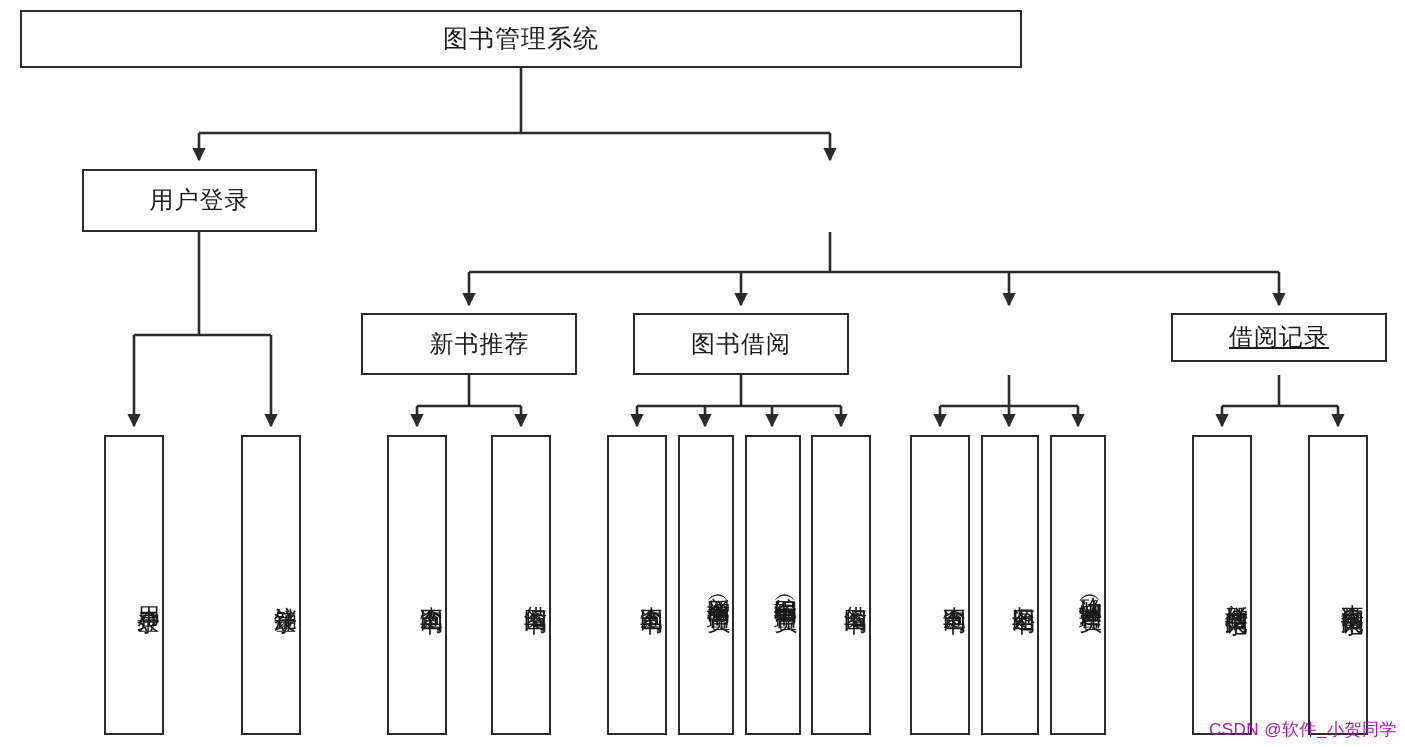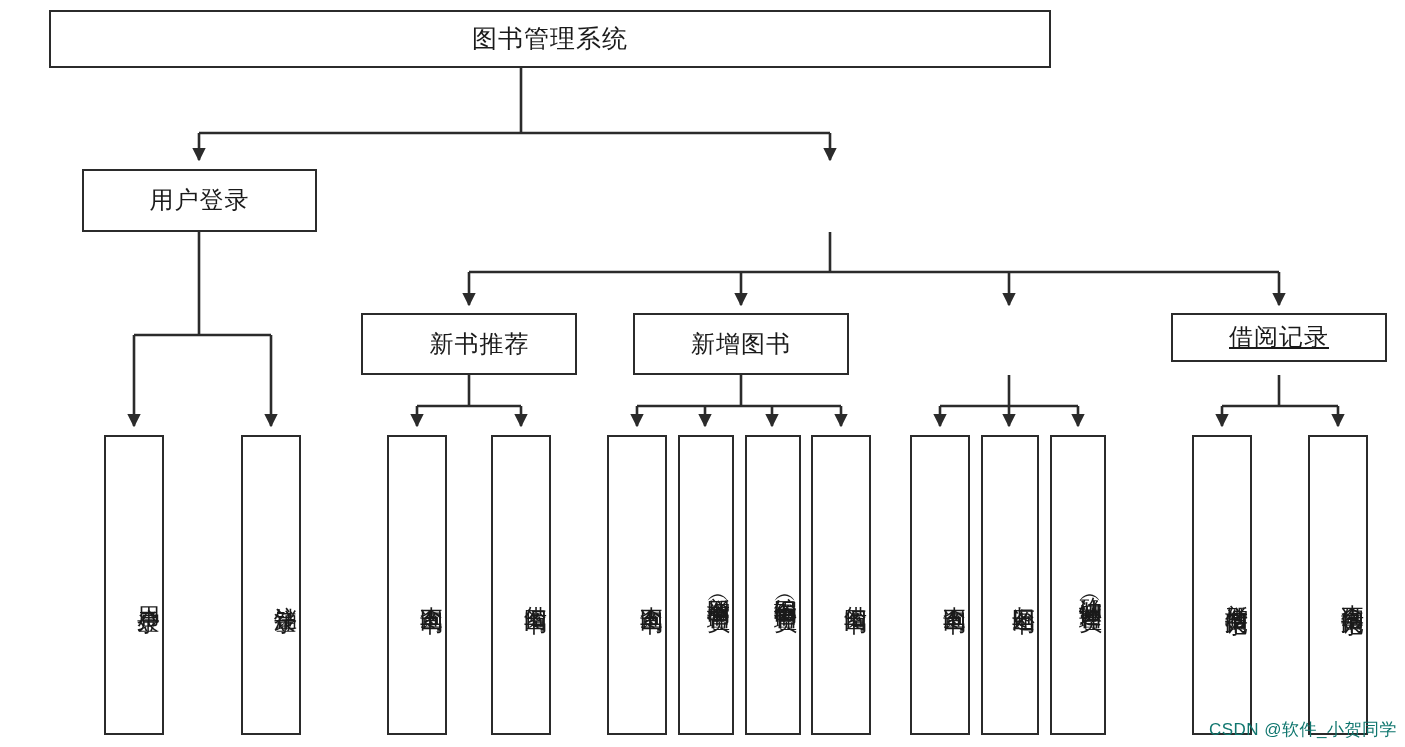--- a/index.html
+++ b/index.html
@@ -13,21 +13,21 @@
         justify-content:center;color:#1a1a1a;z-index:2;}
   .node.h{font-size:24px;letter-spacing:1px;line-height:1.1;white-space:nowrap;}
   .node.title{font-size:25px;}
   .node.leaf{writing-mode:vertical-rl;text-orientation:upright;
              font-size:23px;line-height:1.18;letter-spacing:2px;
              align-items:flex-start;justify-content:center;padding-top:14px;
              white-space:normal;overflow:hidden;}
   .node.leaf.top{padding-top:6px;}
 
   #watermark{position:absolute;right:8px;bottom:6px;font-size:17px;
-             color:#0f766e;letter-spacing:.5px;z-index:5;white-space:nowrap;margin-left:40px;}
+             color:#a21caf;letter-spacing:.5px;z-index:5;white-space:nowrap;margin-left:40px;}
 </style>
 </head>
 <body>
 
 <div id="canvas">
 
   <svg class="wires" viewBox="0 0 1405 747" xmlns="http://www.w3.org/2000/svg">
     <defs>
       <marker id="arrow" viewBox="0 0 10 10" refX="9" refY="5" markerWidth="5.2" markerHeight="5.2" orient="auto-start-reverse">
         <path d="M 0 0 L 10 5 L 0 10 z" fill="#2b2b2b"></path>
@@ -70,26 +70,26 @@
       <path d="M 1009 406 L 1009 426" marker-end="url(#arrow)"></path>
       <path d="M 1078 406 L 1078 426" marker-end="url(#arrow)"></path>
 
       <path d="M 1279 375 L 1279 406"></path>
       <path d="M 1222 406 L 1338 406"></path>
       <path d="M 1222 406 L 1222 426" marker-end="url(#arrow)"></path>
       <path d="M 1338 406 L 1338 426" marker-end="url(#arrow)"></path>
     </g>
   </svg>
 
-  <div class="node h title" style="left:20px;top:10px;width:1002px;height:58px;margin-left:29px;">图书管理系统</div>
+  <div class="node h title" style="left:20px;top:10px;width:1002px;height:58px;">图书管理系统</div>
 
   <div class="node h" style="left:82px;top:169px;width:235px;height:63px;">用户登录</div>
 
   <div class="node h" style="left:361px;top:313px;width:216px;height:62px;padding-left:21px;">新书推荐</div>
-  <div class="node h" style="left:633px;top:313px;width:216px;height:62px;">新增图书</div>
+  <div class="node h" style="left:633px;top:313px;width:216px;height:62px;">图书借阅</div>
   <div class="node h" style="left:1171px;top:313px;width:216px;height:49px;text-decoration:underline;">借阅记录</div>
 
   <div class="node leaf" style="left:104px;top:435px;width:60px;height:300px;">用户登录</div>
   <div class="node leaf" style="left:241px;top:435px;width:60px;height:300px;">注销登录</div>
 
   <div class="node leaf" style="left:387px;top:435px;width:60px;height:300px;">查询图书</div>
   <div class="node leaf" style="left:491px;top:435px;width:60px;height:300px;">借阅图书</div>
 
   <div class="node leaf" style="left:607px;top:435px;width:60px;height:300px;">查询图书</div>
   <div class="node leaf top" style="left:678px;top:435px;width:56px;height:300px;">新增图书（管理员）</div>

